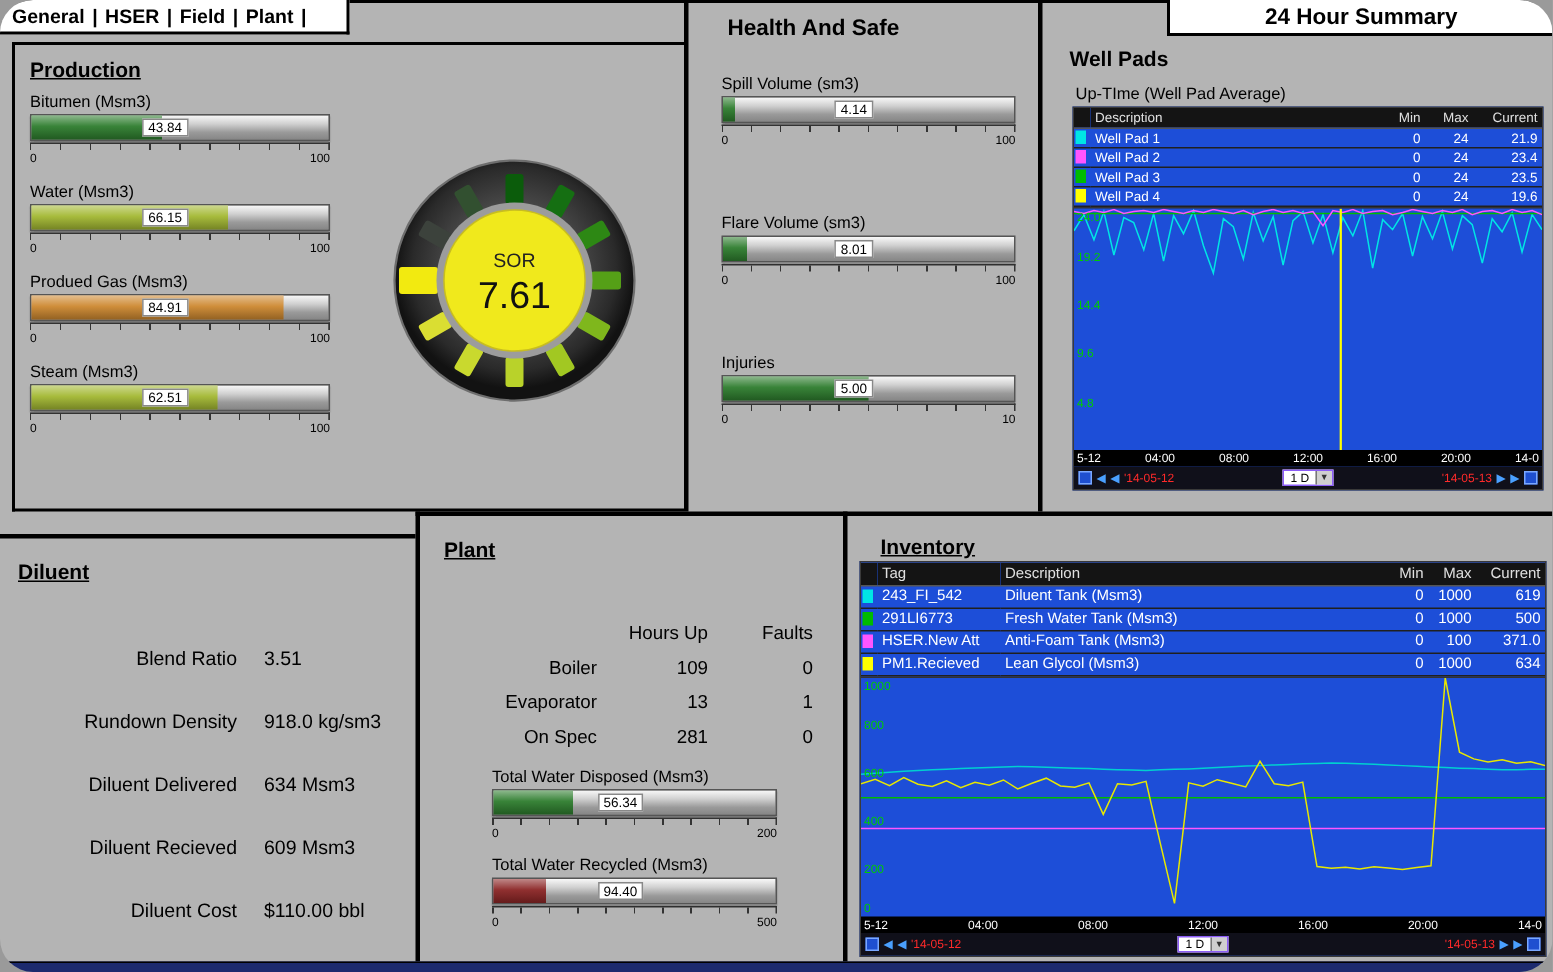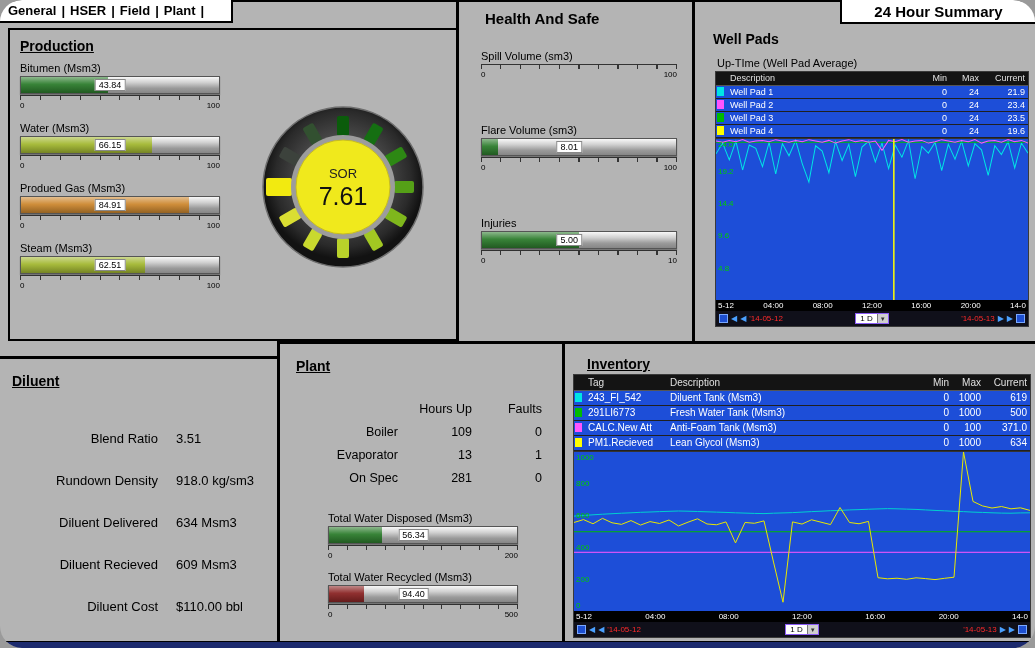--- a/index.html
+++ b/index.html
@@ -14,21 +14,21 @@
   #cell-wells{ left:692px; top:0; width:343px; height:341px; border-left:3px solid #000; }
   #cell-diluent  { left:0; top:356px; width:277px; height:300px; border-top:3px solid #000;padding-left:15px; }
   #cell-plant    { left:277px; top:341px; width:285px; height:300px; border-top:3px solid #000; border-left:3px solid #000; }
   #cell-inventory{ left:562px; top:341px; width:473px; height:300px; border-top:3px solid #000; border-left:3px solid #000; }
   #taskbar { position:absolute; left:0; top:641px; width:1035px; height:7px; background:#1c2a6e; border-top:1px solid #000; }
 
   .nav-bar { position:absolute; left:0; top:0; width:233px; height:23px; background:#fff;
              border-right:2px solid #000; border-bottom:2px solid #000; display:flex; align-items:center;
              gap:5px; padding-left:8px; font-size:13px; font-weight:bold; z-index:5; }
   .nav-item { cursor:pointer; }
-  .summary-box { position:absolute; top:0; right:0; width:195px; height:24px; background:#fff;
+  .summary-box { position:absolute; top:0; right:0; width:257px; height:24px; background:#fff;
                  border-left:2px solid #000; border-bottom:2px solid #000; display:flex; align-items:center;
                  justify-content:center; font-size:15px; font-weight:bold; z-index:5; }
 
   #prod-box { position:absolute; left:8px; top:28px; width:448px; height:313px; border:2px solid #000; border-right:none; }
   .section-title { font-weight:bold; font-size:14px; text-decoration:underline; }
   #production-title { position:absolute; left:10px; top:8px; }
   .prod-gauges { position:absolute; left:10px; top:32px; width:200px; }
 
   .gauge { margin-bottom:12px; }
   .gauge-label { font-size:11px; margin-bottom:2px; }
@@ -89,21 +89,21 @@
   .tb-dd-btn { width:11px; height:100%; background:#cfcfcf; border-left:1px solid #777; display:flex;
                align-items:center; justify-content:center; font-size:6px; color:#333; }
 
   #diluent-title { position:absolute; left:12px; top:14px; }
   .diluent-rows { position:absolute; left:0; top:58px; width:100%; }
   .field-row { display:flex; align-items:center; height:42px; font-size:13px; }
   .field-label { width:158px; text-align:right; }
   .field-value { margin-left:18px; }
 
   #plant-title { position:absolute; left:16px; top:14px; }
-  .plant-table { position:absolute; left:10px; top:53px; font-size:12.5px; }
+  .plant-table { position:absolute; left:10px; top:66px; font-size:12.5px; }
   .pt-row { display:flex; height:23px; align-items:center; }
   .pt-c1 { width:108px; text-align:right; }
   .pt-c2 { width:74px; text-align:right; }
   .pt-c3 { width:70px; text-align:right; }
   .plant-gauges { position:absolute; left:48px; top:168px; width:190px; }
   .plant-gauges .gauge { margin-bottom:11px; }
 </style>
 </head>
 <body>
 
@@ -227,20 +227,24 @@
         <text x="83" y="101" text-anchor="middle" font-size="25" fill="#111">7.61</text>
       </svg>
     </div>
   </div>
 
   <div class="cell" id="cell-hse">
     <div id="hse-title">Health And Safe</div>
     <div class="hse-gauges">
       <div class="gauge">
         <div class="gauge-label">Spill Volume (sm3)</div>
+        <div class="gauge-track">
+          <div class="gauge-fill" style="width: 4.14%; background-color: rgb(46, 125, 46);"></div>
+          <div class="gauge-value">4.14</div>
+        </div>
         <div class="gauge-ticks"></div>
         <div class="gauge-scale">
           <span>0</span>
           <span>100</span>
         </div>
       </div>
       <div class="gauge">
         <div class="gauge-label">Flare Volume (sm3)</div>
         <div class="gauge-track">
           <div class="gauge-fill" style="width: 8.01%; background-color: rgb(46, 125, 46);"></div>
@@ -484,21 +488,21 @@
               <td>291LI6773</td>
               <td>Fresh Water Tank (Msm3)</td>
               <td class="num">0</td>
               <td class="num">1000</td>
               <td class="num">500</td>
             </tr>
             <tr>
               <td class="sw">
                   <div class="swatch" style="background: rgb(255, 85, 255);"></div>
                 </td>
-              <td>CALC.New Att</td>
+              <td>HSER.New Att</td>
               <td>Anti-Foam Tank (Msm3)</td>
               <td class="num">0</td>
               <td class="num">100</td>
               <td class="num">371.0</td>
             </tr>
             <tr>
               <td class="sw">
                   <div class="swatch" style="background: rgb(255, 255, 0);"></div>
                 </td>
               <td>PM1.Recieved</td>

